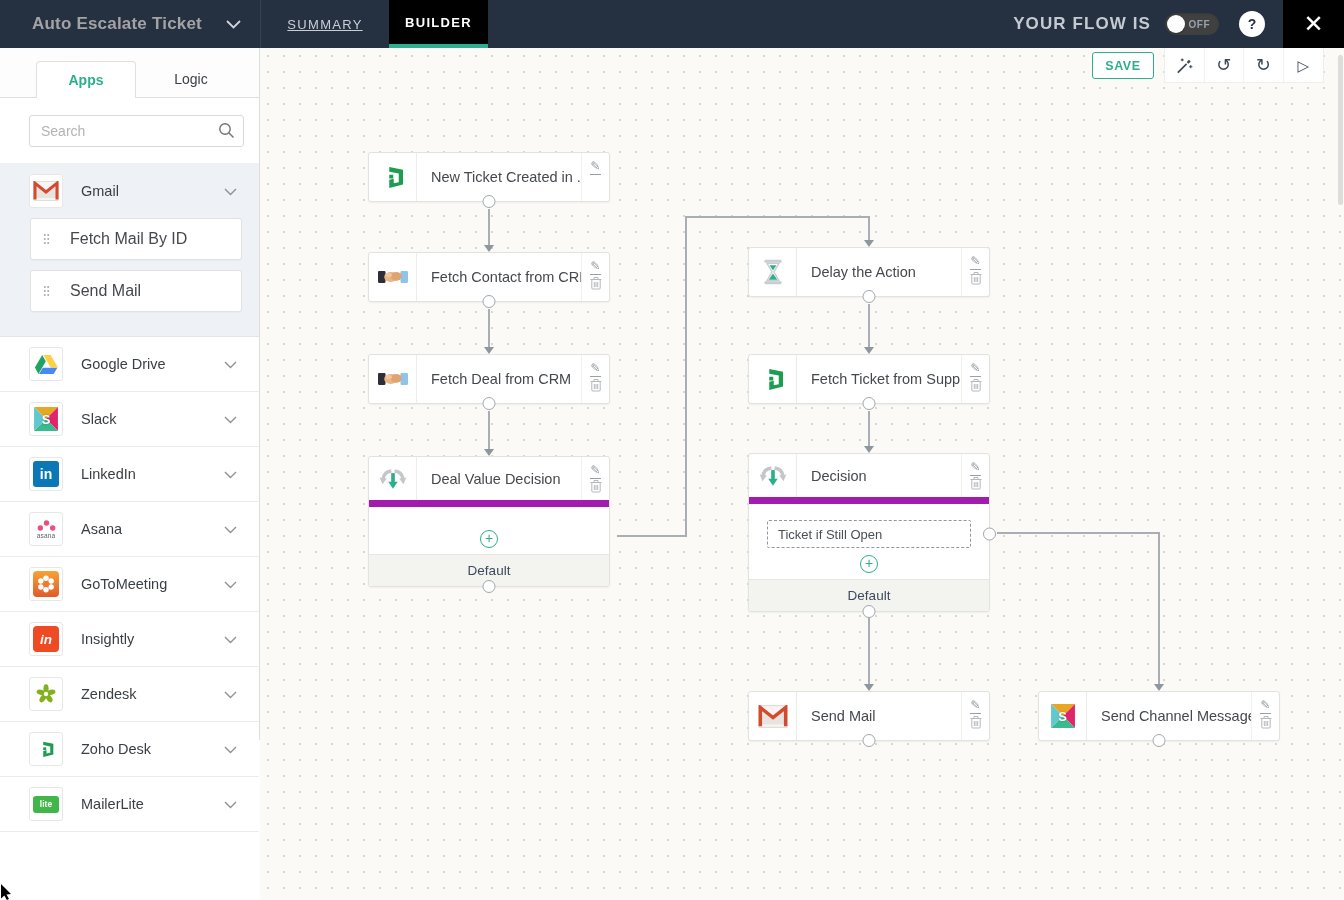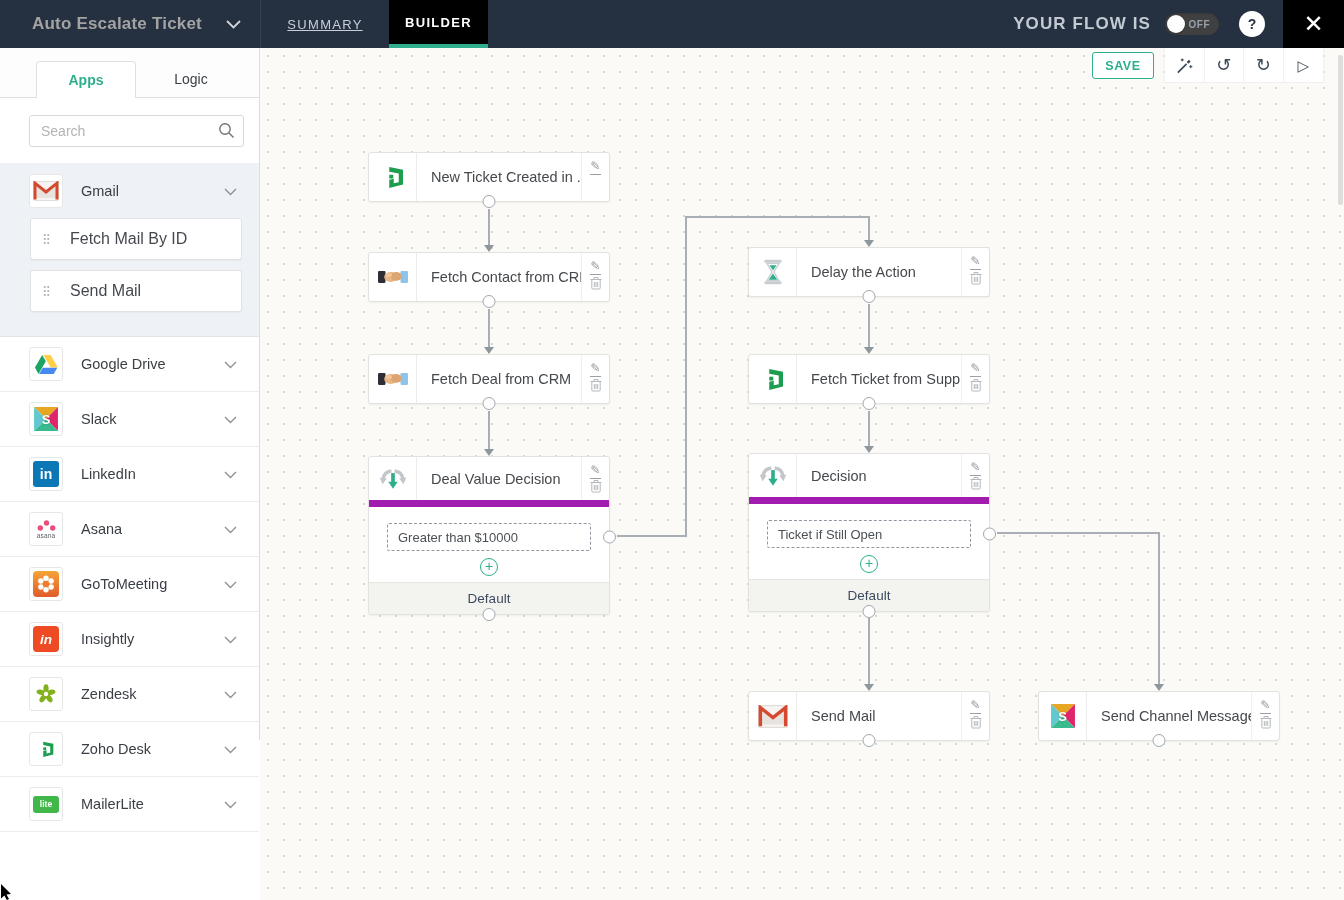--- a/index.html
+++ b/index.html
@@ -426,24 +426,20 @@
         <span class="edit-ic">✎</span>
         <span class="trash-ic"><svg width="12" height="14" viewBox="0 0 12 14" stroke="#b4b8bc" fill="none" stroke-width="1">
               <path d="M0.5 3.5 h11"></path>
               <path d="M4 3.5 V1.5 h4 v2"></path>
               <rect x="1.8" y="3.5" width="8.4" height="9.5" rx="1"></rect>
               <path d="M4.3 6 v5 M6 6 v5 M7.7 6 v5"></path>
             </svg></span>
       </div>
     </div>
     <div class="dnode-body">
-      <div class="branch-row">
-        <div class="branch-box">Greater than $10000</div>
-        <span class="port port-right"></span>
-      </div>
       <div class="add-branch"></div>
     </div>
     <div class="dnode-default">
       <span>Default</span>
       <span class="port port-bottom"></span>
     </div>
   </div>
 
   <div class="fnode" style="left:488px; top:199px;">
     <div class="fnode-icon">

